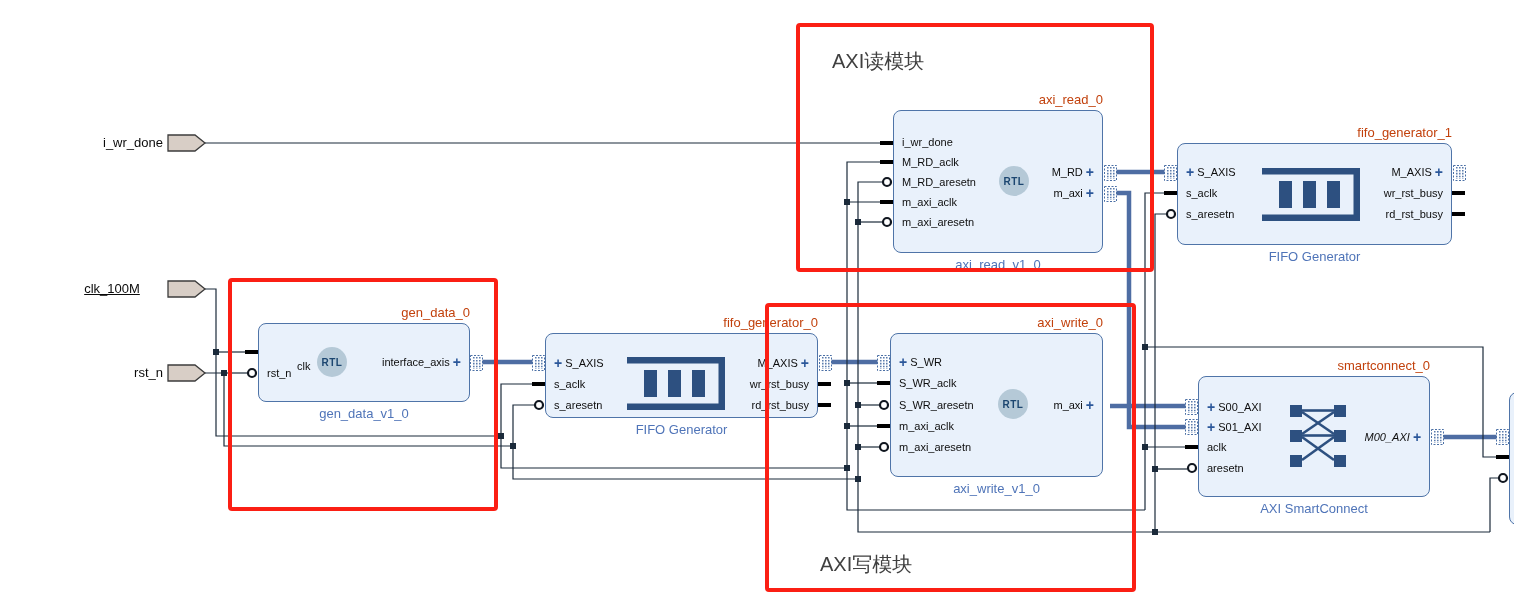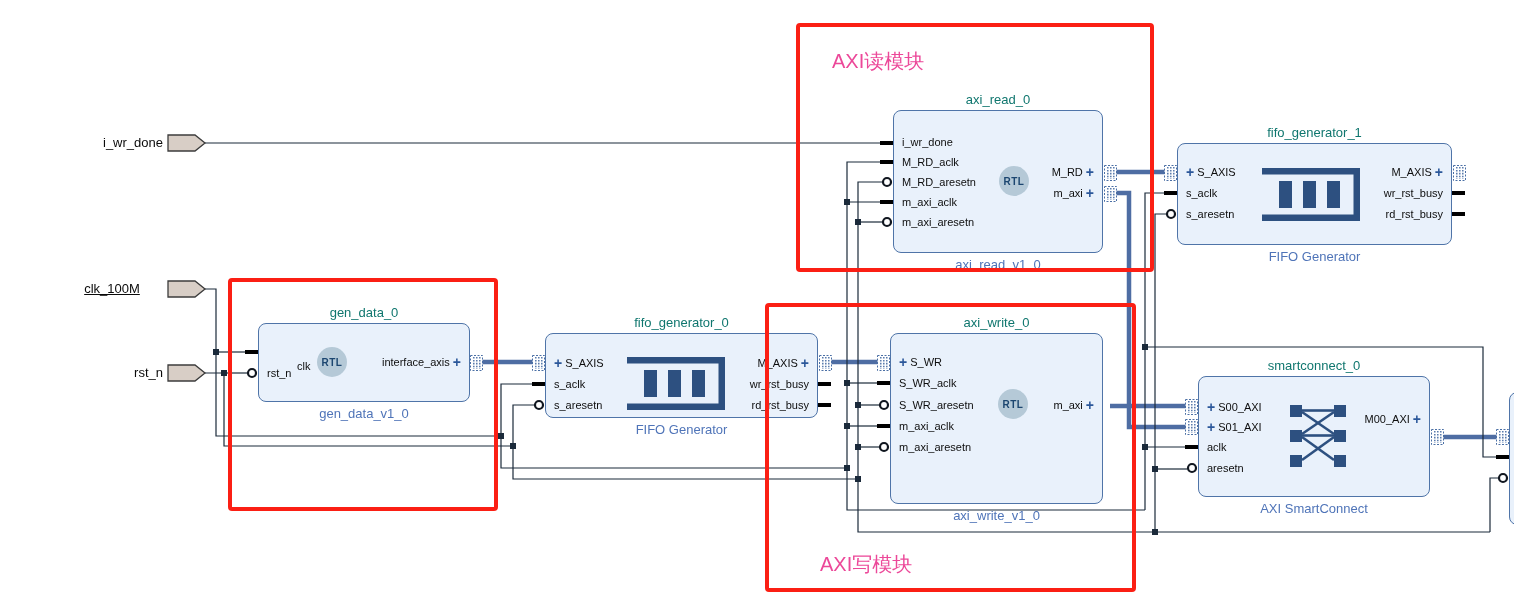--- a/index.html
+++ b/index.html
@@ -1,32 +1,32 @@
 <!DOCTYPE html>
 <html><head>
 <meta charset="utf-8">
 <style>
   html,body{margin:0;padding:0;background:#ffffff;}
   #canvas{position:relative;width:1514px;height:592px;overflow:hidden;background:#ffffff;
           font-family:"Liberation Sans", sans-serif;}
   #wires{position:absolute;left:0;top:0;z-index:1;}
   .ipblock{position:absolute;z-index:2;}
   .iprect{position:absolute;inset:0;background:#e9f1fb;border:1px solid #4f74a8;border-radius:8px;}
-  .btitle{position:absolute;top:-18px;left:0;right:0;text-align:center;font-size:13px;color:#0f766e;white-space:nowrap;}
+  .btitle{position:absolute;top:-18px;left:0;right:0;text-align:right;font-size:13px;color:#c2410c;white-space:nowrap;}
   .bsub{position:absolute;bottom:-19px;left:0;right:0;text-align:center;font-size:13px;color:#4f74b8;white-space:nowrap;}
   .port{position:absolute;display:flex;align-items:center;gap:3px;font-size:11px;color:#0d0d0d;height:14px;line-height:14px;}
   .port.in{left:9px;}
   .port.out{right:9px;padding-left:12px;}
   .plus{color:#2b579a;font-weight:bold;font-size:14px;line-height:12px;}
   .pname{white-space:nowrap;}
   .rtl-icon{position:absolute;width:30px;height:30px;border-radius:50%;background:#b5c9d7;color:#1c4670;
             font-weight:bold;font-size:10px;display:flex;align-items:center;justify-content:center;letter-spacing:.5px;}
   .blkicon{position:absolute;}
   .redbox{position:absolute;border:4px solid #fb1f14;border-radius:4px;z-index:4;background:transparent;}
-  .redlabel{position:absolute;color:#ec4899;font-size:20px;z-index:4;white-space:nowrap;}
+  .redlabel{position:absolute;color:#404040;font-size:20px;z-index:4;white-space:nowrap;}
   .extlabel{position:absolute;font-size:13px;color:#0a0a0a;white-space:nowrap;z-index:2;}
   .sliver{position:absolute;background:#e9f1fb;border:1px solid #4f74a8;border-radius:8px 0 0 8px;z-index:2;}
 </style>
 </head>
 <body>
 
 <div id="canvas">
 
   <svg id="wires" width="1514" height="592">
     <defs>
@@ -227,21 +227,21 @@
     <div class="port out" style="top:55px;">
         <span class="pname">M_RD</span>
         <span class="plus">+</span>
       </div>
     <div class="port out" style="top:76px;">
         <span class="pname">m_axi</span>
         <span class="plus">+</span>
       </div>
   </div>
 
-  <div class="ipblock" style="left:890px;top:333px;width:213px;height:171px;">
+  <div class="ipblock" style="left:890px;top:333px;width:213px;height:144px;">
     <div class="iprect"></div>
     <div class="btitle">axi_write_0</div>
     <div class="bsub">axi_write_v1_0</div>
     <div class="rtl-icon" style="left:108px;top:56px;">RTL</div>
     <div class="port in" style="top:22px;">
         <span class="plus">+</span>
         <span class="pname">S_WR</span>
       </div>
     <div class="port in" style="top:43px;text-align:center;">
         <span class="pname">S_WR_aclk</span>
@@ -324,21 +324,21 @@
     <div class="port in" style="top:44px;">
         <span class="plus">+</span>
         <span class="pname">S01_AXI</span>
       </div>
     <div class="port in" style="top:64px;">
         <span class="pname">aclk</span>
       </div>
     <div class="port in" style="top:85px;">
         <span class="pname">aresetn</span>
       </div>
-    <div class="port out" style="top:36px;">
+    <div class="port out" style="top:54px;font-style:italic;">
         <span class="pname">M00_AXI</span>
         <span class="plus">+</span>
       </div>
   </div>
 
   <div class="sliver" style="left:1509px;top:392px;width:20px;height:131px;"></div>
 
   <div class="redbox" style="left:796px;top:23px;width:350px;height:241px;"></div>
   <div class="redlabel" style="left:832px;top:48px;">AXI读模块</div>
 

